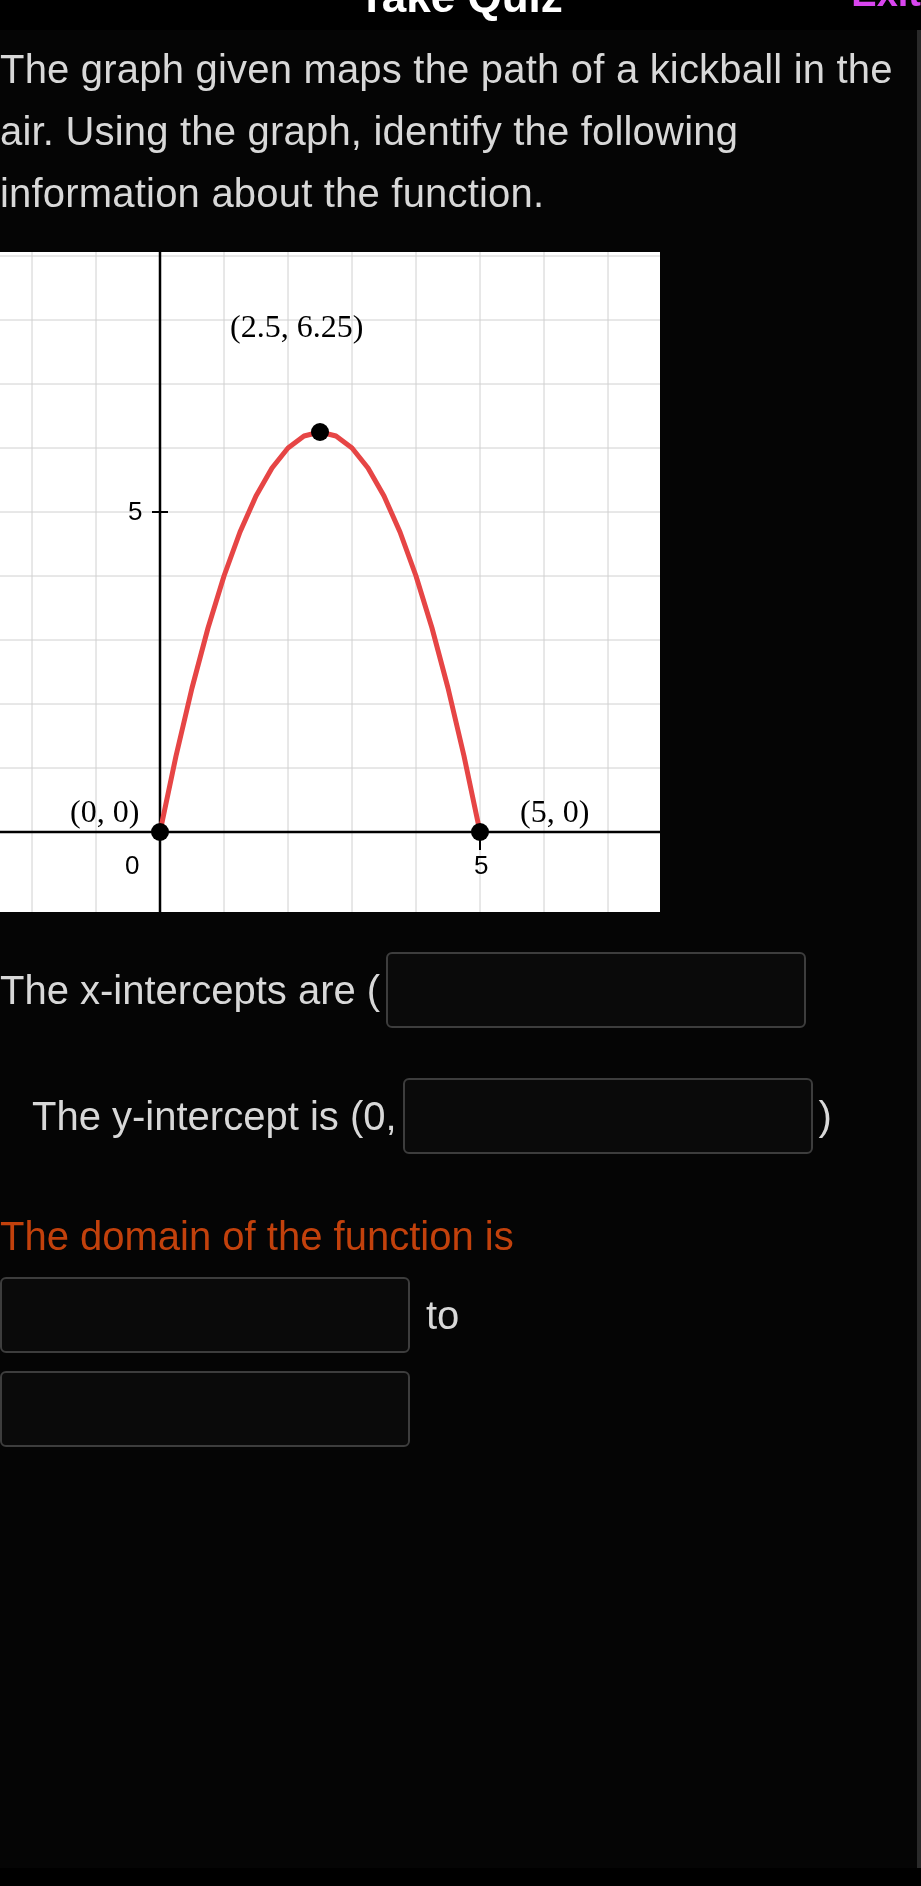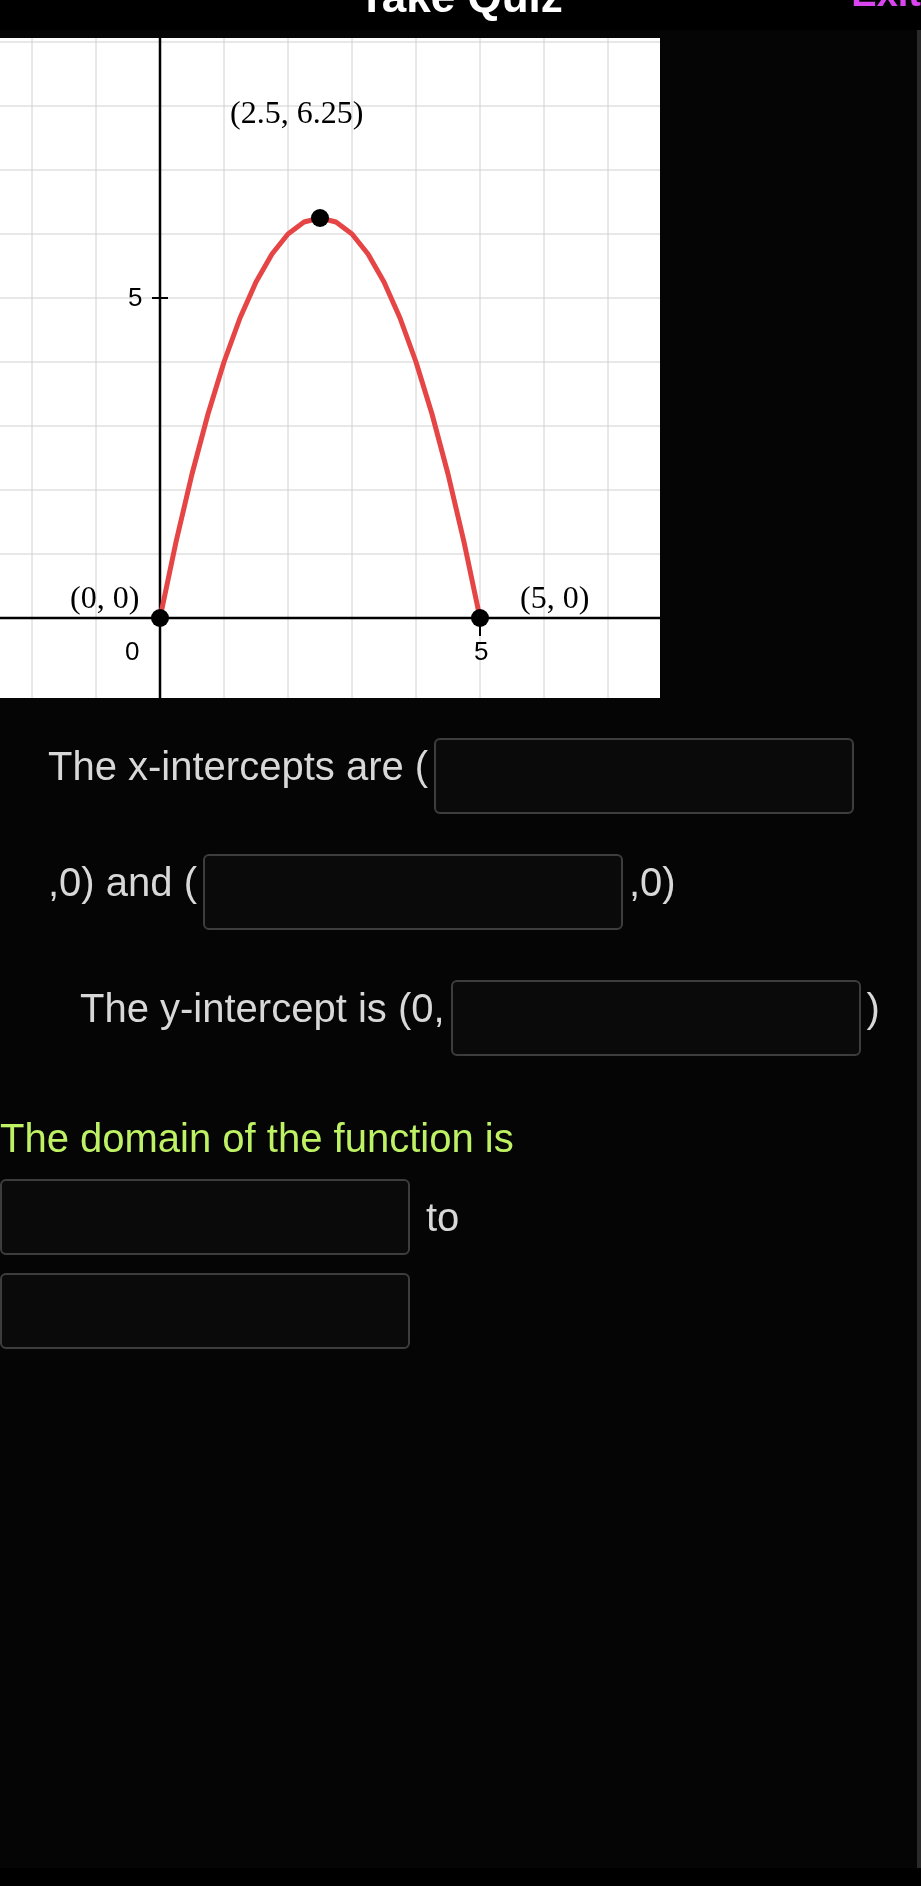--- a/index.html
+++ b/index.html
@@ -66,24 +66,24 @@
   .graph-wrap {
     width: 660px;
     height: 660px;
     background: #fff;
     margin-bottom: 40px;
     position: relative;
   }
   .graph-svg { width: 100%; height: 100%; display: block; }
   .fill-row {
     display: flex;
+    align-items: center;
     flex-wrap: wrap;
     gap: 8px 6px;
     margin-bottom: 40px;
-    padding-left: 48px;
   }
   .fill-text {
     color: #d8d8d8;
     font-size: 40px;
     line-height: 1.4;
     white-space: nowrap;
   }
   .fill-input {
     display: inline-block;
     height: 76px;
@@ -93,21 +93,21 @@
     color: #fff;
     font-size: 34px;
     padding: 0 14px;
     outline: none;
   }
   .w-lg { width: 420px; }
   .w-md { width: 420px; }
   .w-sm { width: 410px; }
   .domain-block { margin-top: 10px; }
   .domain-label {
-    color: #bef264;
+    color: #c2410c;
     font-size: 40px;
     margin-bottom: 18px;
   }
   .domain-row {
     display: flex;
     align-items: center;
     gap: 16px;
     margin-bottom: 18px;
   }
 </style>
@@ -116,20 +116,21 @@
 
 <div class="page">
 
   <div class="header">
     <div class="header-title">Take Quiz</div>
     <div class="exit-link">Exit</div>
   </div>
 
   <div class="content">
 
+    <div class="question-text">The graph given maps the path of a kickball in the air.  Using the graph, identify the following information about the function.</div>
 
     <div class="graph-wrap">
       <svg class="graph-svg" viewBox="0 0 660 660">
 
         <g stroke="#d0d0d0" stroke-width="1">
           <line x1="0" y1="580" x2="660" y2="580"></line>
           <line x1="0" y1="516" x2="660" y2="516"></line>
           <line x1="0" y1="452" x2="660" y2="452"></line>
           <line x1="0" y1="388" x2="660" y2="388"></line>
           <line x1="0" y1="324" x2="660" y2="324"></line>
@@ -222,25 +223,20 @@
 
         <line x1="480" y1="574" x2="480" y2="598" stroke="#000" stroke-width="2"></line>
         <line x1="152" y1="260" x2="168" y2="260" stroke="#000" stroke-width="2"></line>
       </svg>
     </div>
 
     <div class="fill-row">
       <span class="fill-text">The x-intercepts are (</span>
       <input class="fill-input w-lg" value="" style="">
     </div>
-    <div class="fill-row">
-      <span class="fill-text">,0) and (</span>
-      <input class="fill-input w-md" value="" style="">
-      <span class="fill-text">,0)</span>
-    </div>
 
     <div class="fill-row" style="margin-top:50px;margin-left:32px;">
       <span class="fill-text">The y-intercept is (0,</span>
       <input class="fill-input w-sm" value="" style="">
       <span class="fill-text">)</span>
     </div>
 
     <div class="domain-block" style="margin-top:60px;">
       <div class="domain-label">The domain of the function is</div>
       <div class="domain-row">

